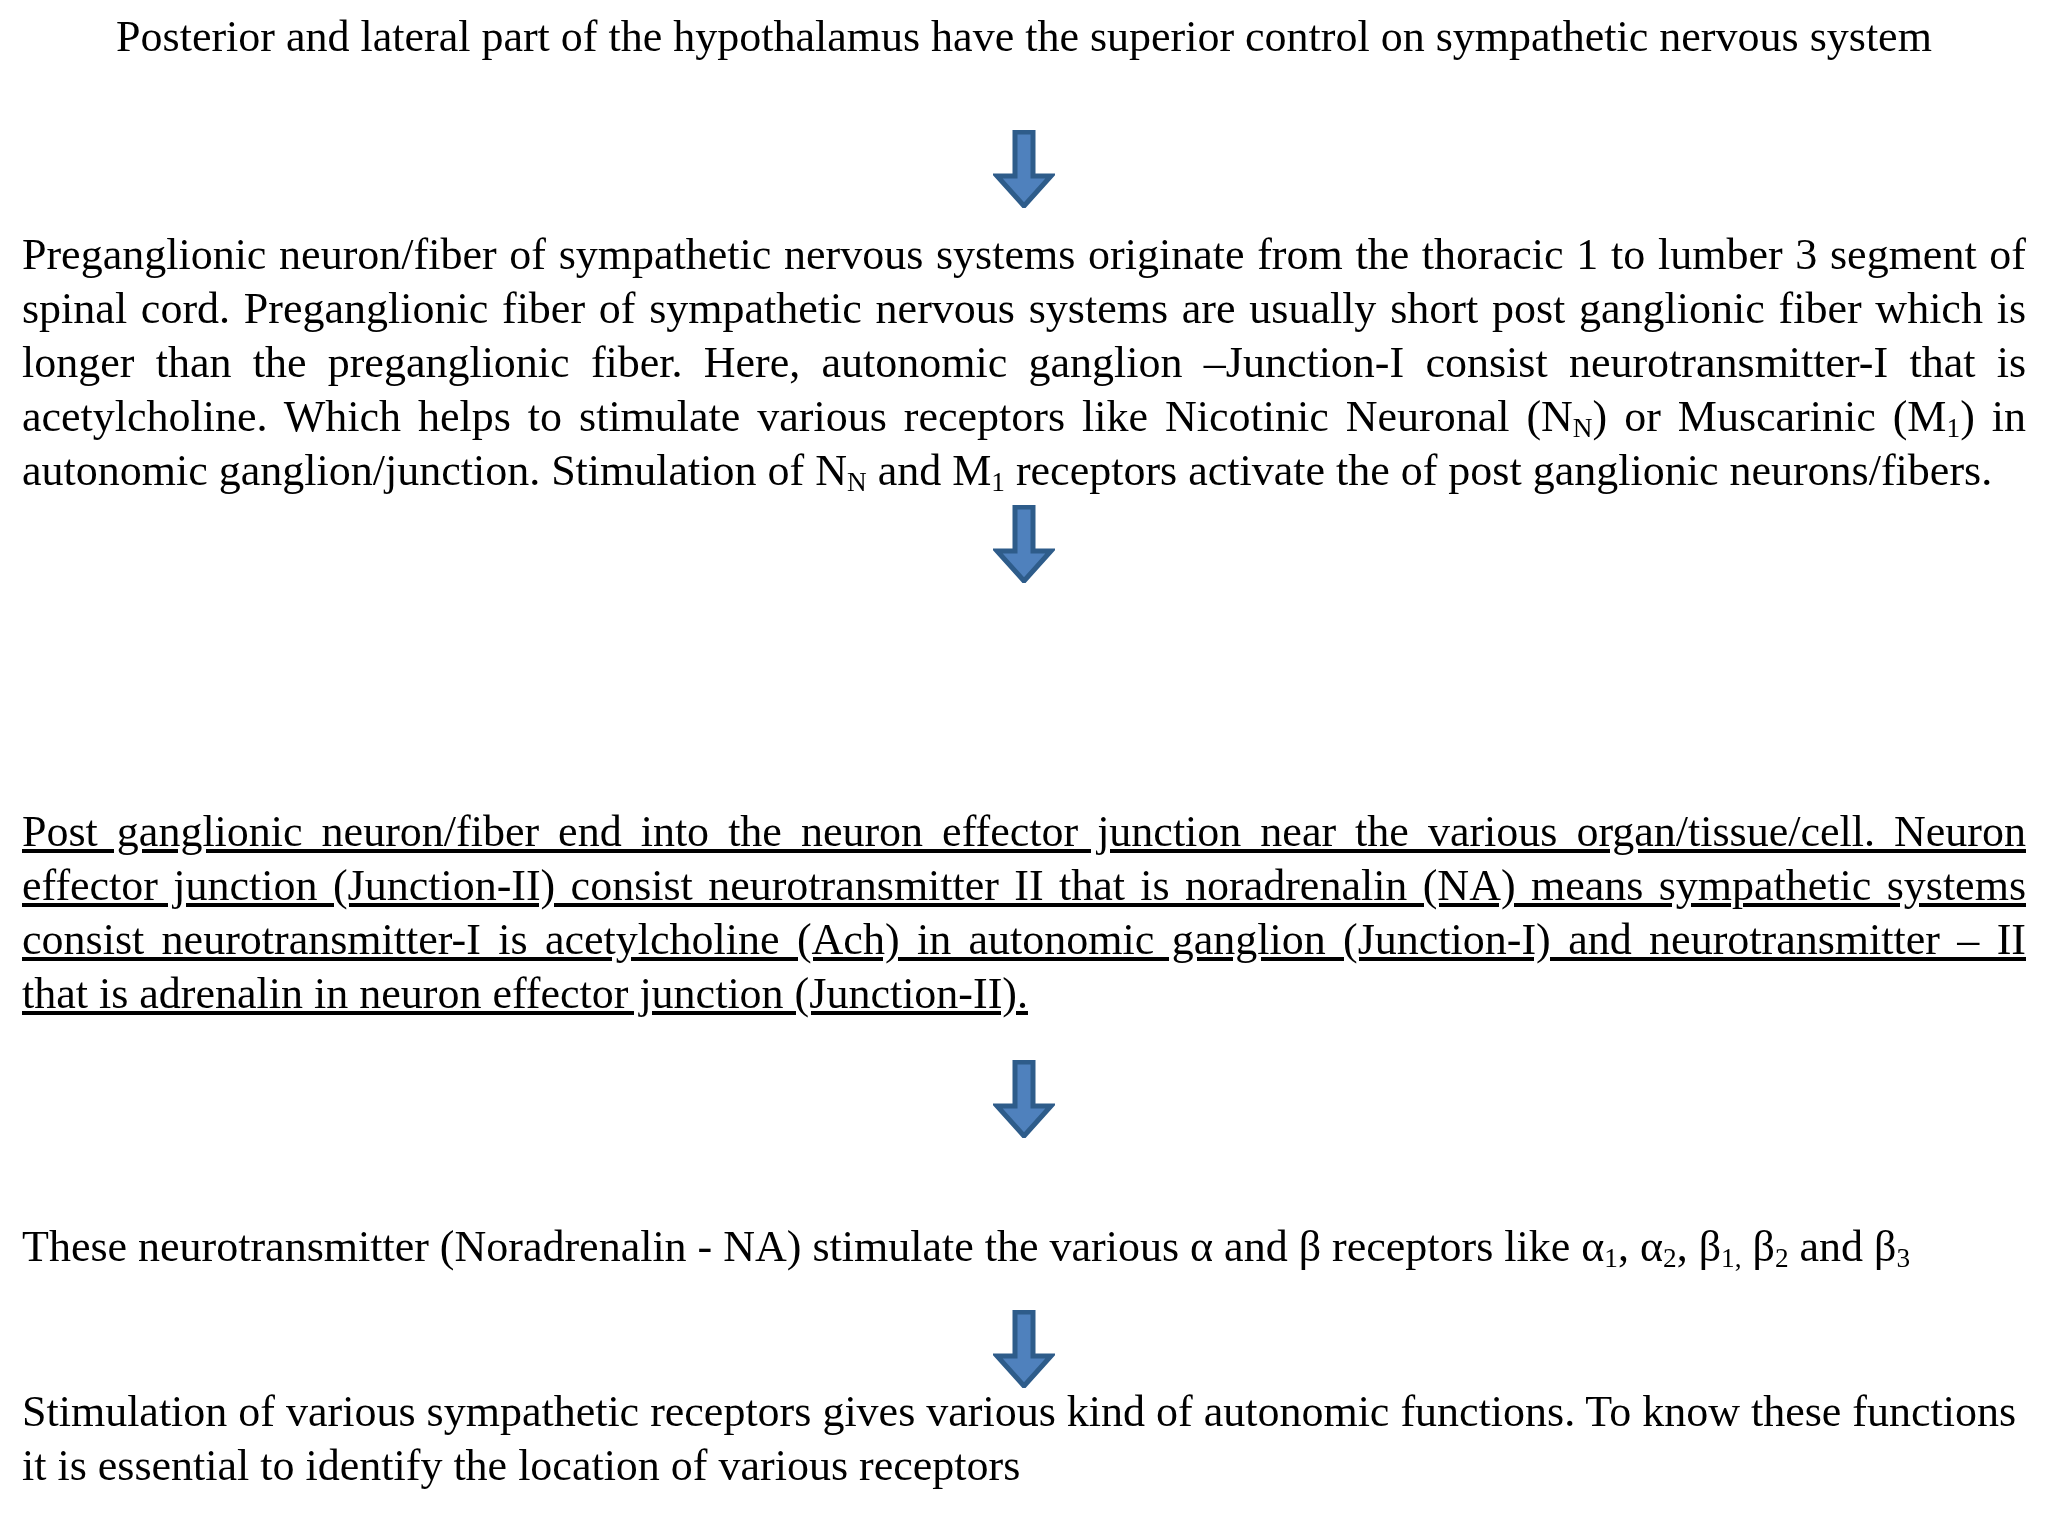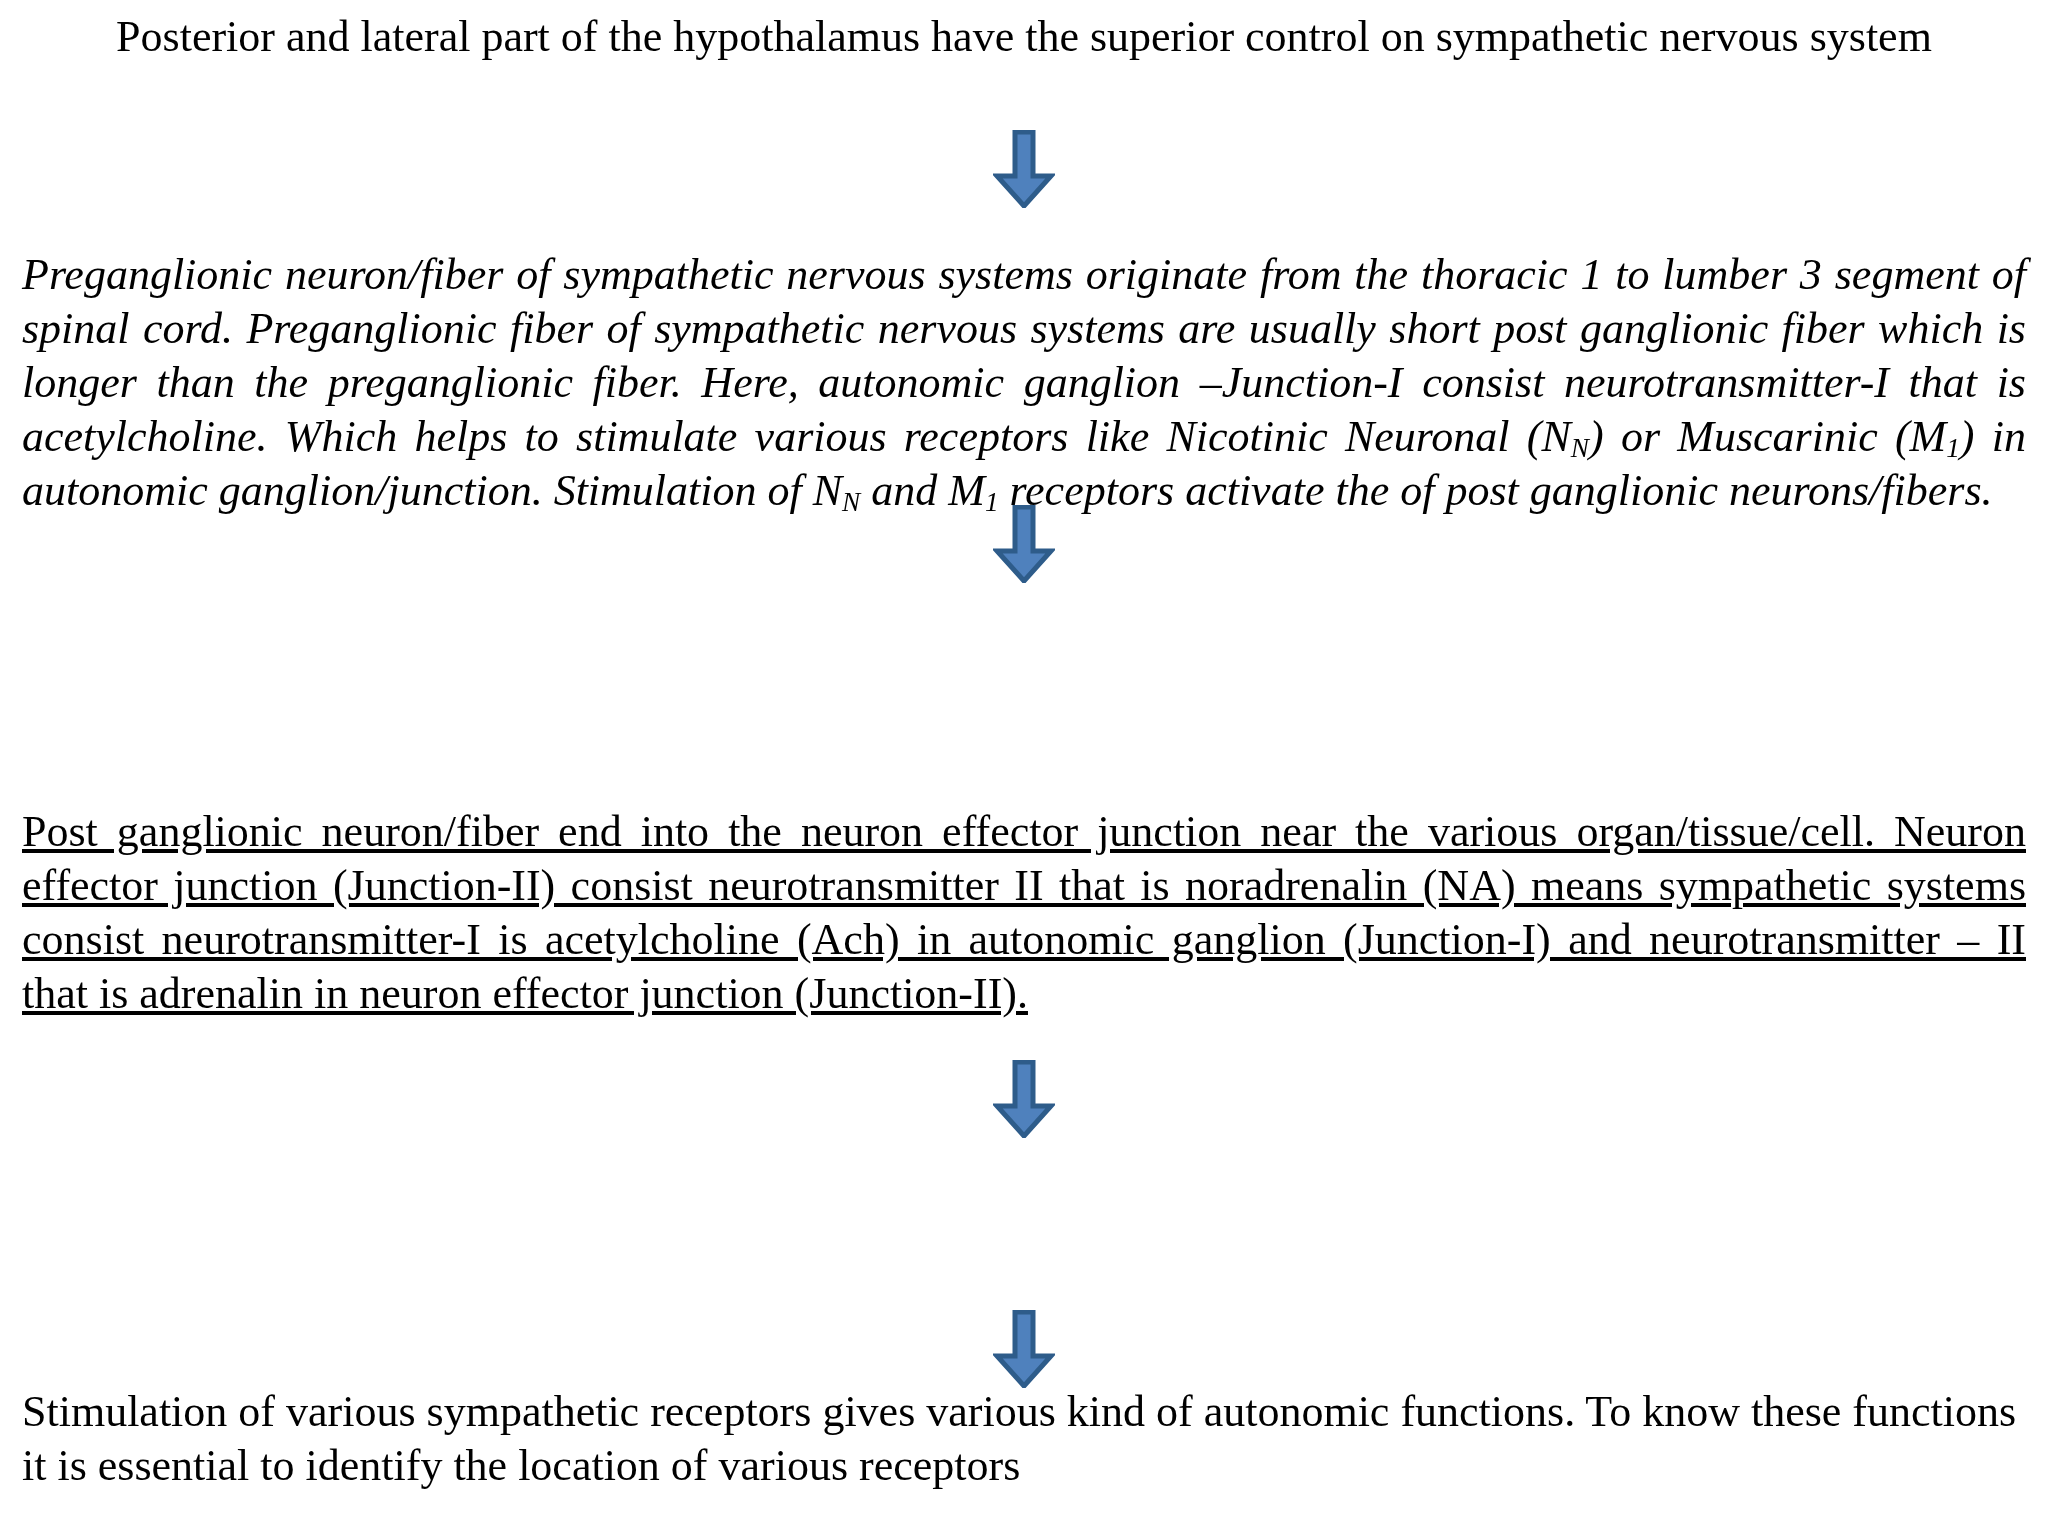--- a/index.html
+++ b/index.html
@@ -47,21 +47,21 @@
 
   sub {
     font-size: 0.62em;
     vertical-align: -0.22em;
     line-height: 0;
   }
 
   
   #block-1 { position: absolute; left: 22px; top: 10px;   width: 2004px; }
   #arrow-1 { position: absolute; left: 0;    top: 130px;  width: 2048px; }
-  #block-2 { position: absolute; left: 22px; top: 248px;  width: 2004px; font-style: italic; }
+  #block-2 { position: absolute; left: 22px; top: 228px;  width: 2004px; }
   #arrow-2 { position: absolute; left: 0;    top: 505px;  width: 2048px; }
   #block-3 { position: absolute; left: 22px; top: 805px;  width: 2004px; text-decoration: underline; }
   #arrow-3 { position: absolute; left: 0;    top: 1060px; width: 2048px; }
   #block-4 { position: absolute; left: 22px; top: 1220px; width: 2004px; }
   #arrow-4 { position: absolute; left: 0;    top: 1310px; width: 2048px; }
   #block-5 { position: absolute; left: 22px; top: 1385px; width: 2004px; }
 </style>
 </head>
 <body>
 
@@ -96,20 +96,23 @@
   </div>
 
   <div id="arrow-3" class="arrow-wrap">
     <span class="arrow">
       <svg width="62" height="78" viewBox="0 0 62 78" aria-hidden="true">
         <polygon points="22,2 40,2 40,46 58,46 31,76 4,46 22,46" fill="#4F81BD" stroke="#2E5C8A" stroke-width="5" stroke-linejoin="miter"></polygon>
       </svg>
     </span>
   </div>
 
+  <div id="block-4" class="para p-just">
+    <span>These neurotransmitter (Noradrenalin - NA) stimulate the various α and β receptors like α<sub>1</sub>, α<sub>2</sub>, β<sub>1,</sub> β<sub>2</sub> and β<sub>3</sub></span>
+  </div>
 
   <div id="arrow-4" class="arrow-wrap">
     <span class="arrow">
       <svg width="62" height="78" viewBox="0 0 62 78" aria-hidden="true">
         <polygon points="22,2 40,2 40,46 58,46 31,76 4,46 22,46" fill="#4F81BD" stroke="#2E5C8A" stroke-width="5" stroke-linejoin="miter"></polygon>
       </svg>
     </span>
   </div>
 
   <div id="block-5" class="para p-left">

